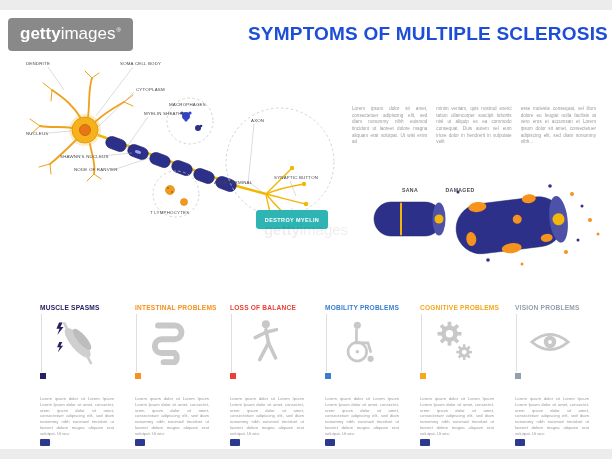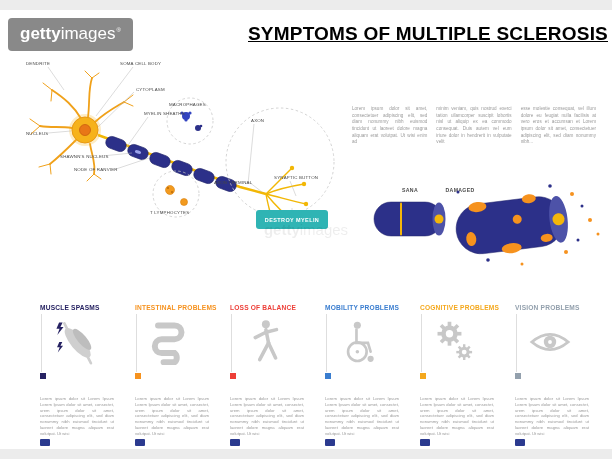--- a/index.html
+++ b/index.html
@@ -54,21 +54,21 @@
 
   <div class="getty-badge">
     <span class="g1">getty</span><span class="g2">images</span><span class="reg">®</span>
   </div>
 
   <div class="center-mark">
     <span class="g1">getty</span><span>images</span>
   </div>
 
   <div class="titles">
-    <div class="main-title" style="color: #000000; text-decoration: underline;">SYMPTOMS OF MULTIPLE SCLEROSIS</div>
+    <div class="main-title" style="color: #1d4ed8;">SYMPTOMS OF MULTIPLE SCLEROSIS</div>
   </div>
 
   <svg class="neuron-svg" viewBox="0 0 334 182">
 
     <g stroke="#f0a11a" fill="none" stroke-linecap="round">
       <path stroke-width="1.8" d="M74,64 C66,50 56,42 44,34"></path>
       <path stroke-width="1" d="M44,34 l-9,-7 M44,34 l-1,11"></path>
       <path stroke-width="1.8" d="M80,61 C82,46 80,34 84,22"></path>
       <path stroke-width="1" d="M84,22 l-7,-7 M84,22 l7,-5"></path>
       <path stroke-width="1.8" d="M87,66 C98,56 106,52 116,46"></path>

